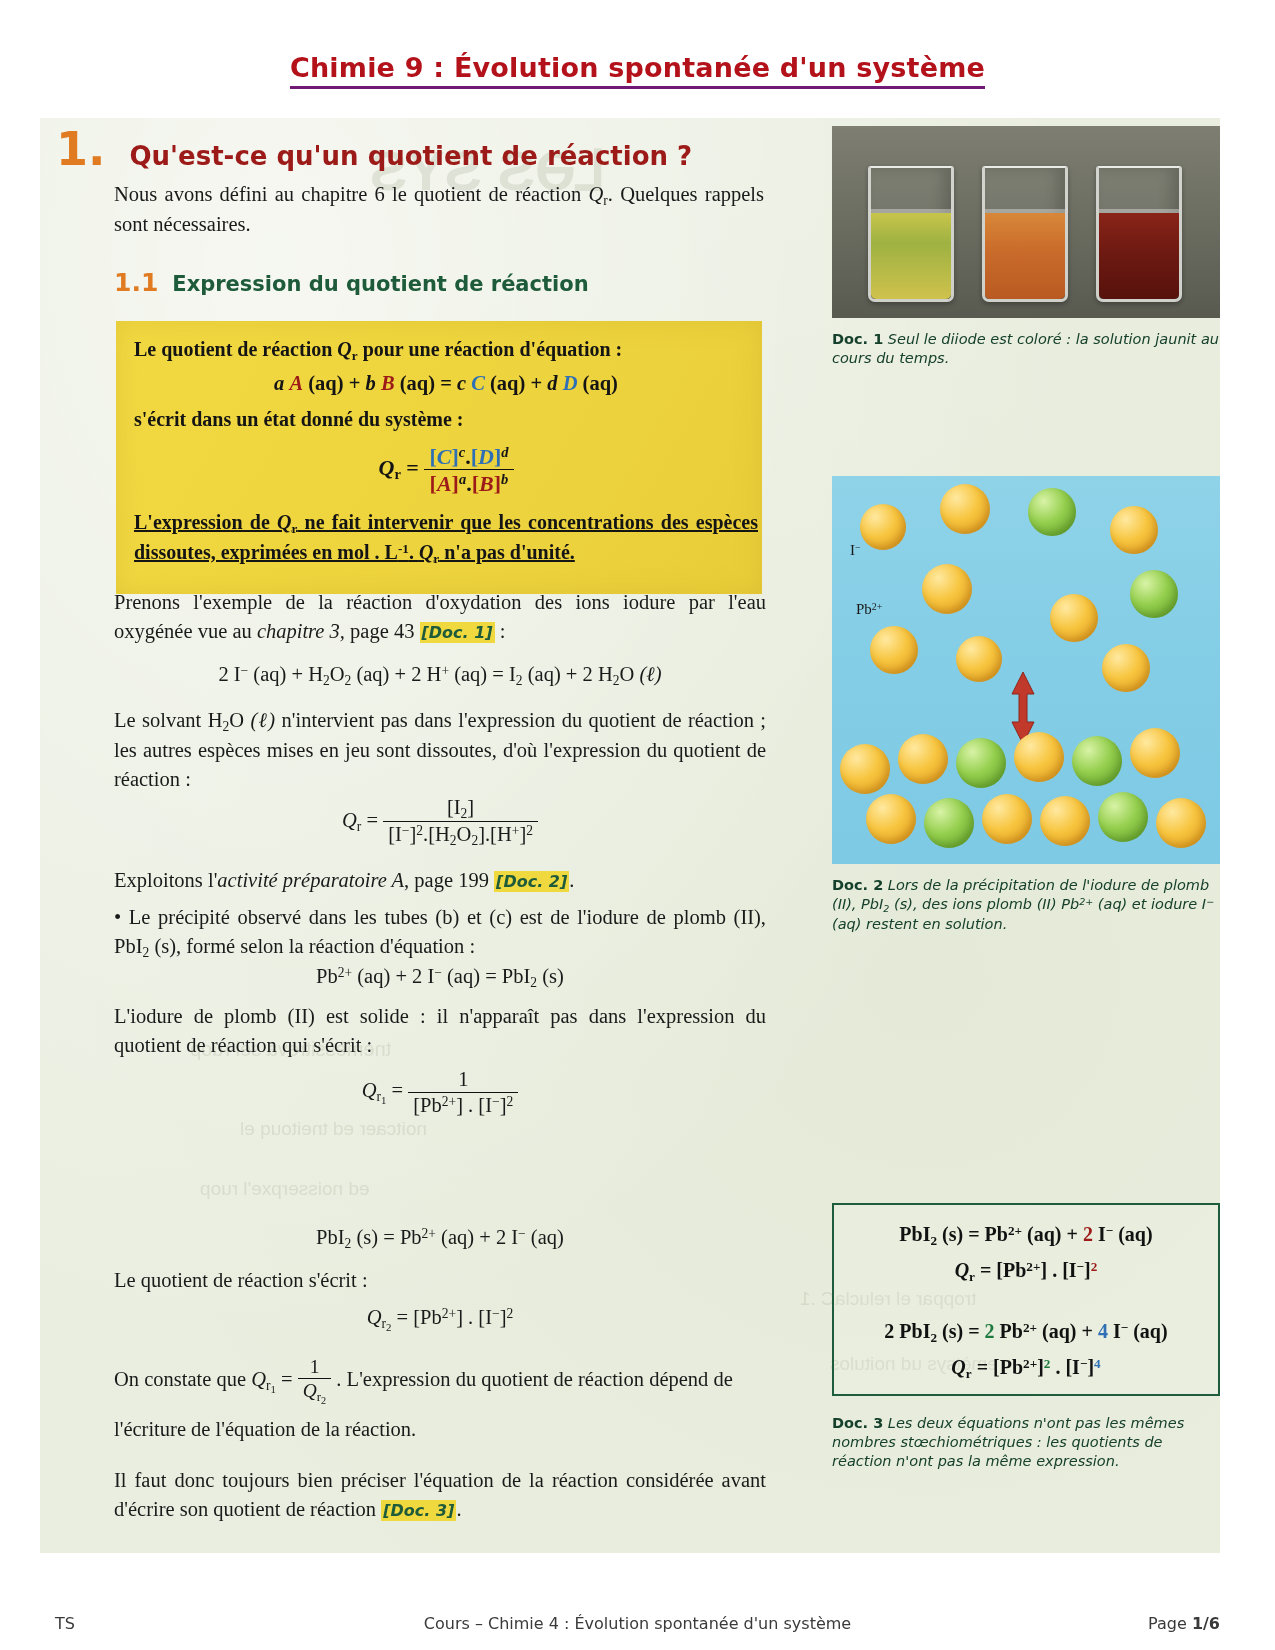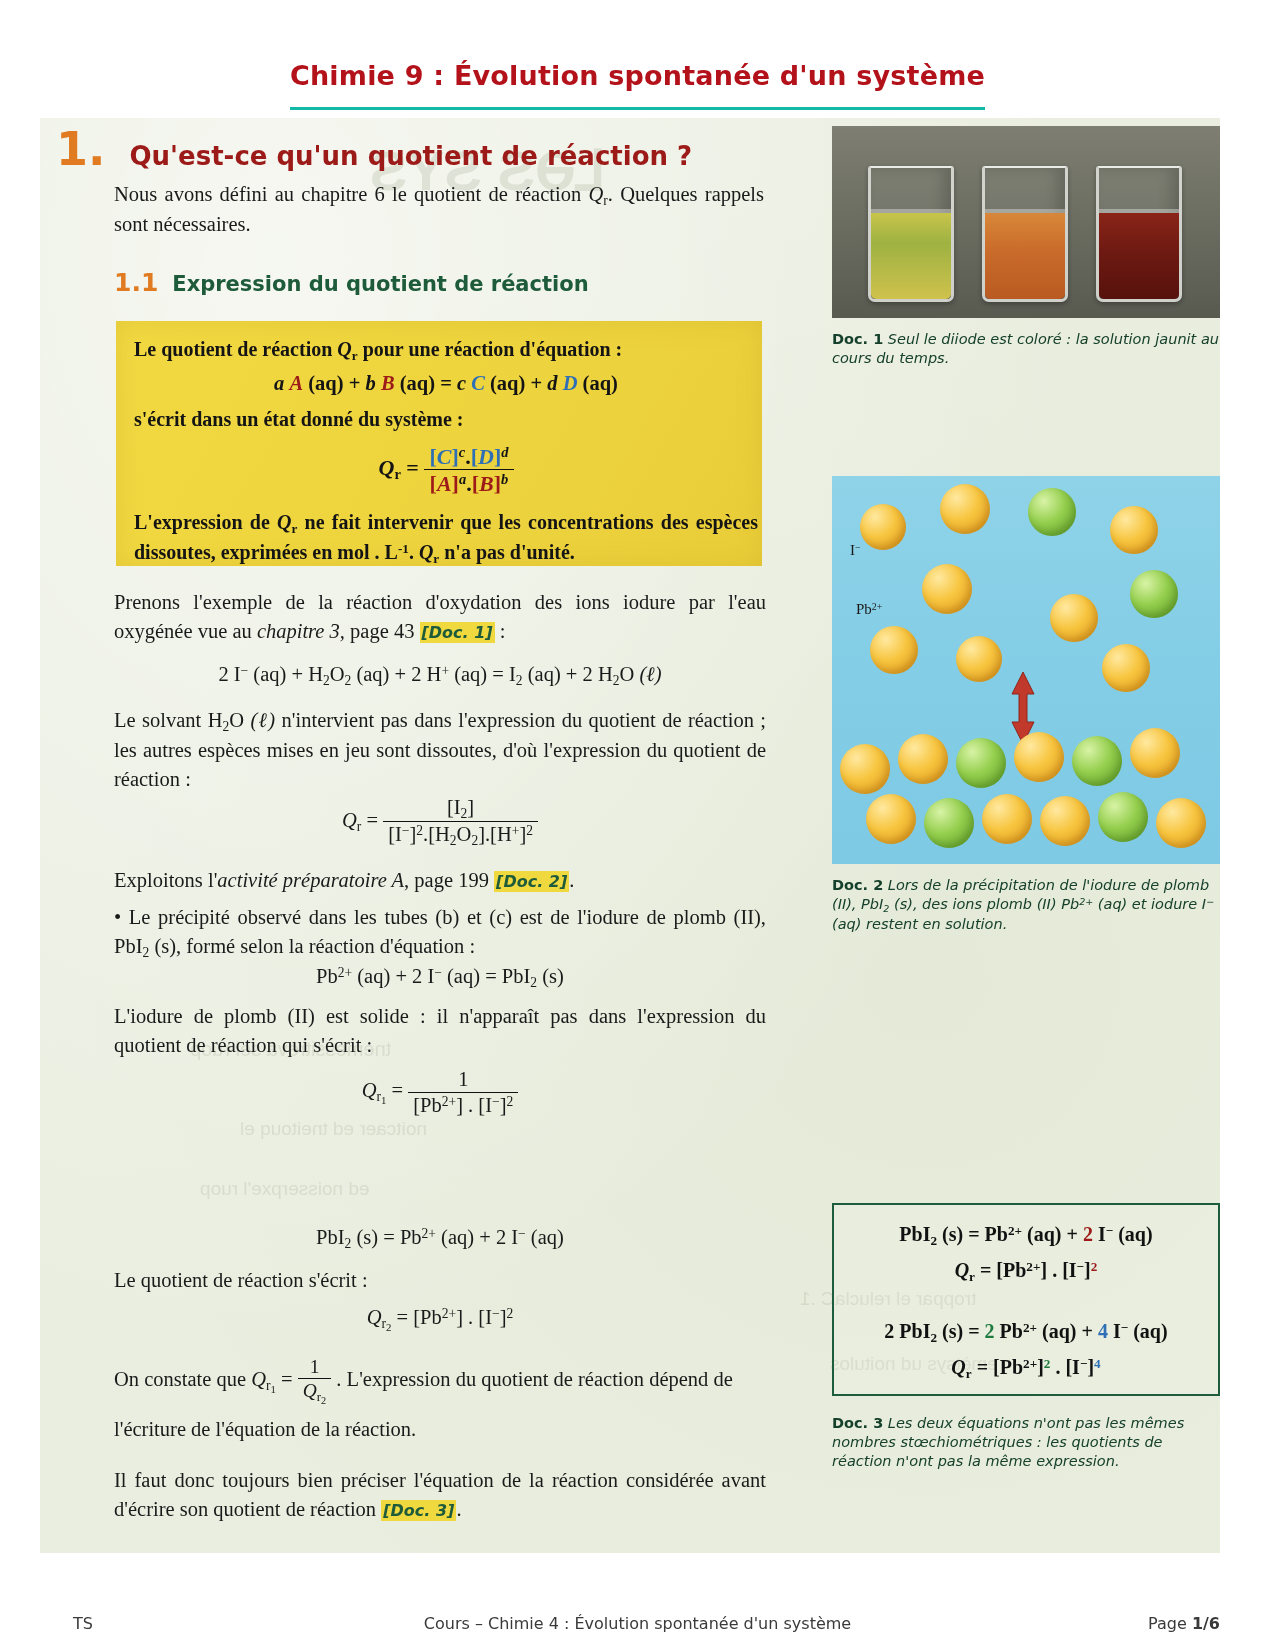--- a/index.html
+++ b/index.html
@@ -20,24 +20,23 @@
     position: absolute;
     top: 52px; left: 0; width: 1275px;
     text-align: center;
     font-family: "DejaVu Sans", sans-serif;
     font-weight: bold;
     font-size: 27px;
     color: #b4121b;
     letter-spacing: 0.2px;
   }
   .page-title span.ttl-inner {
-    border-bottom: 3px solid #14b8a6;
-    padding-bottom: 16px;
+    border-bottom: 3px solid #701a75;
+    padding-bottom: 3px;
     display: inline-block;
-    margin-top: 8px;
   }
 
   
   .scan {
     position: absolute;
     top: 118px; left: 40px;
     width: 1180px; height: 1435px;
     background: #eaeee0;
     background-image:
       radial-gradient(ellipse at 20% 10%, rgba(255,255,255,0.55), rgba(255,255,255,0) 60%),
@@ -110,21 +109,21 @@
     font-weight: bold;
     font-size: 21px;
     color: #1e5b3a;
     margin-left: 14px;
   }
 
   
   .yellow-box {
     position: absolute;
     top: 203px; left: 76px;
-    width: 646px; height: 245px;
+    width: 646px; height: 273px;
     background: linear-gradient(120deg,#f2d942 0%, #efd63e 35%, #ecd23d 70%, #e9cd38 100%);
     padding: 14px 4px 10px 18px;
     font-family: "Liberation Serif", serif;
     font-weight: bold;
     font-size: 20px;
     color: #141414;
     line-height: 1.45;
     box-shadow: inset 0 0 24px rgba(200,170,40,0.35);
   }
   .yb-line { margin-bottom: 2px; }
@@ -277,21 +276,21 @@
   .gb-row { text-align: center; margin: 4px 0; }
 
   
   .footer {
     position: absolute;
     bottom: 36px; left: 0; width: 1275px;
     font-family: "DejaVu Sans", sans-serif;
     font-size: 16px;
     color: #3a3a3a;
   }
-  .footer .fl { position: absolute; left: 73px; text-align: center; }
+  .footer .fl { position: absolute; left: 55px; text-align: center; }
   .footer .fc { position: absolute; left: 0; width: 1275px; text-align: center; }
   .footer .fr { position: absolute; right: 55px; }
   .footer b { font-weight: bold; }
 </style>
 </head>
 <body>
 
 <div class="page-title">
   <span class="ttl-inner">Chimie 9 : Évolution spontanée d'un système</span>
 </div>
@@ -334,21 +333,21 @@
       <div class="yb-line">
         s'écrit dans un état donné du système :
       </div>
       <div class="qr-big">
         <i>Q</i><sub>r</sub> =
         <span class="frac">
           <span class="num"><span class="bluec">[<i>C</i>]</span><sup><i>c</i></sup>.<span class="bluec">[<i>D</i>]</span><sup><i>d</i></sup></span>
           <span class="den"><span class="redc">[<i>A</i>]</span><sup><i>a</i></sup>.<span class="redc">[<i>B</i>]</span><sup><i>b</i></sup></span>
         </span>
       </div>
-      <div class="yb-line" style="text-align:justify;">
+      <div class="yb-line" style="text-align:justify;text-decoration:underline;">
         L'expression de <i>Q</i><sub>r</sub> ne fait intervenir que les concentrations des
         espèces dissoutes, exprimées en mol . L<sup>-1</sup>. <i>Q</i><sub>r</sub> n'a pas d'unité.
       </div>
     </div>
 
     <div class="p" style="top:470px;">
       Prenons l'exemple de la réaction d'oxydation des ions iodure par l'eau
       oxygénée vue au <i>chapitre 3,</i> page 43 <span class="doctag">[Doc. 1]</span> :
     </div>
 

